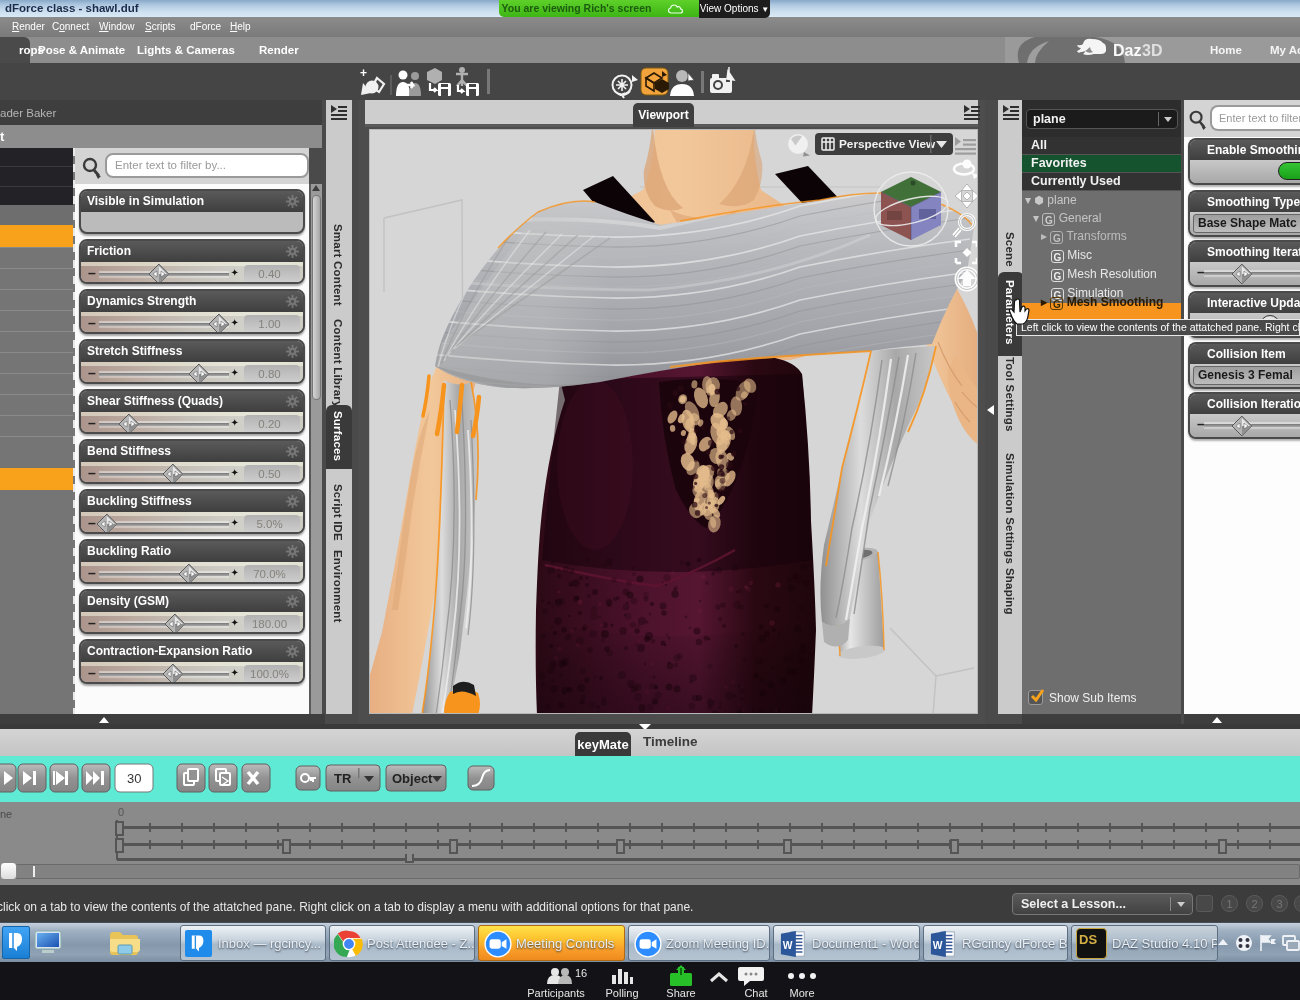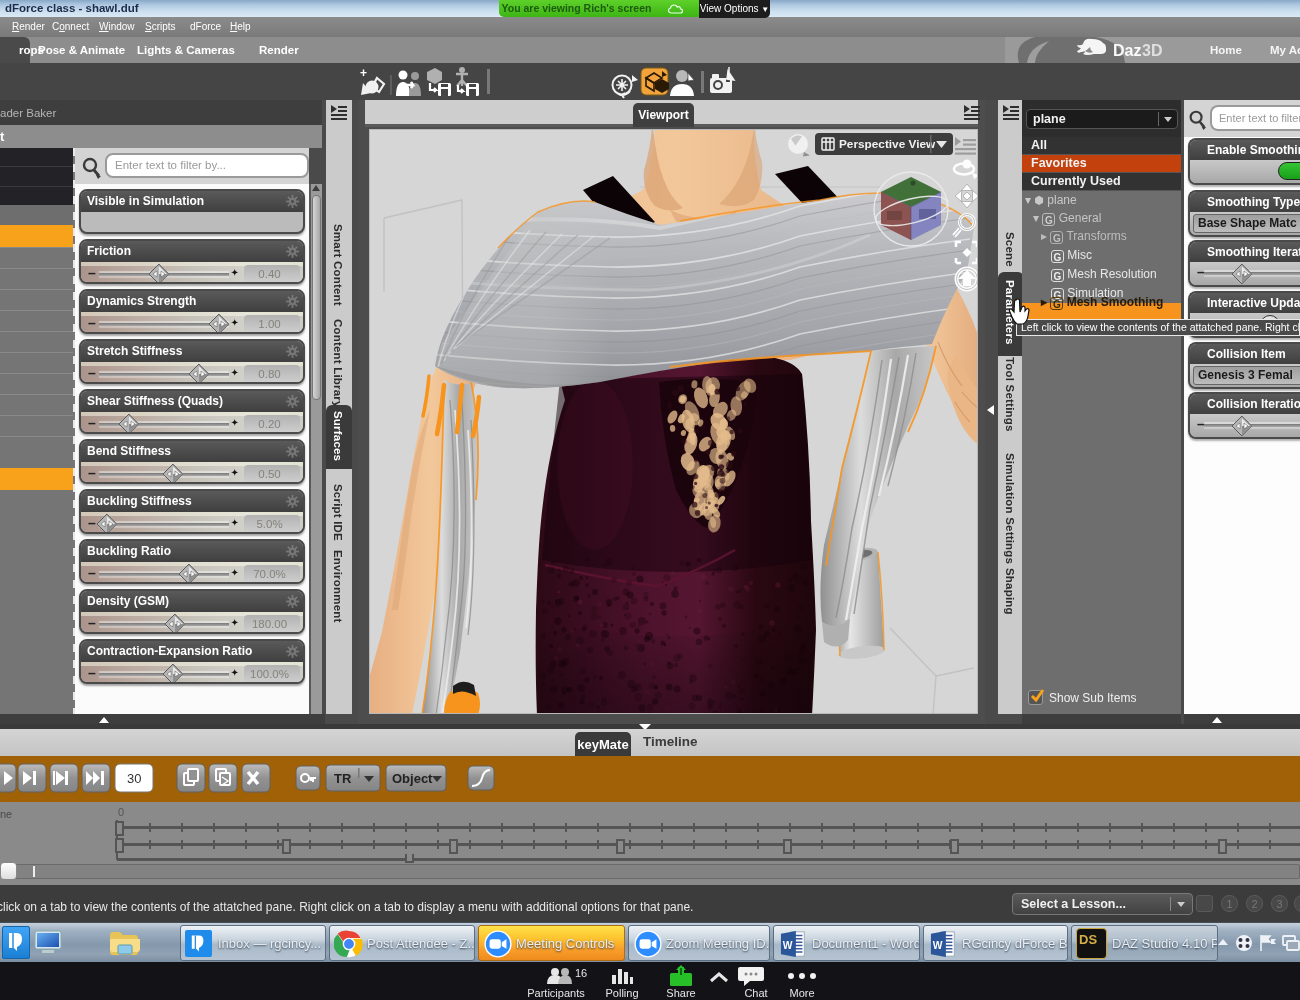--- a/index.html
+++ b/index.html
@@ -73,21 +73,21 @@
 .rgrp { position:absolute; left:4px; width:130px; border:2px solid #4a4a4a; border-right:none; border-radius:8px 0 0 8px; overflow:hidden; background:#bbb; box-shadow:0 2px 2px rgba(0,0,0,0.3); }
 .rgrp .hd { height:20px; background:linear-gradient(180deg,#5a5a5a,#3f3f3f); color:#fff; font-size:12px; font-weight:bold; line-height:20px; padding-left:17px; white-space:nowrap; }
 .rgrp .bd { height:23px; background:linear-gradient(180deg,#c8c8c8,#a8a8a8); position:relative; }
 .rdrop { position:absolute; left:3px; top:2px; width:130px; height:19px; background:linear-gradient(180deg,#9e9e9e,#bdbdbd); border:1px solid #666; border-radius:3px; color:#1a1a1a; font-size:12px; font-weight:bold; line-height:17px; padding-left:4px; white-space:nowrap; }
 #tooltip { left:1016px; top:319px; width:284px; height:17px; background:#4a4a4a; border:1px solid #e8e8e8; color:#fff; font-size:10.5px; line-height:15px; padding-left:4px; white-space:nowrap; overflow:hidden; }
 
 #splitline { left:0; top:724px; width:1300px; height:5px; background:#3a3a3a; }
 #keymatebar { left:0; top:729px; width:1300px; height:27px; background:linear-gradient(180deg,#d4d4d4,#c4c4c4); }
 #km-tab { position:absolute; left:575px; top:3px; width:56px; height:24px; background:#3a3a3a; border-radius:5px 5px 0 0; color:#fff; font-size:13px; font-weight:bold; text-align:center; line-height:25px; }
 #km-timeline { position:absolute; left:643px; top:5px; color:#3c3c3c; font-size:13.5px; font-weight:bold; }
-#playrow { left:0; top:756px; width:1300px; height:46px; background:#a16207; }
+#playrow { left:0; top:756px; width:1300px; height:46px; background:#5eead4; }
 #tracks { left:0; top:802px; width:1300px; height:83px; background:#8a8a8a; }
 .tline { position:absolute; left:117px; width:1183px; height:3px; background:#555; }
 .kf { position:absolute; width:9px; height:15px; background:#8a8a8a; border:2px solid #555; }
 #tslider { position:absolute; left:15px; top:62px; width:1285px; height:15px; background:#828282; border:1px solid #6a6a6a; border-radius:2px; }
 #thandle { position:absolute; left:0px; top:60px; width:17px; height:18px; background:linear-gradient(180deg,#fff,#ddd); border-radius:4px; border:1px solid #888; }
 
 </style>
 </head>
 <body>
 <div class="abs" id="titlebar"></div>
@@ -1082,21 +1082,21 @@
 <div class="vtext" style="left:6px;top:257px">Tool Settings</div>
 <div class="vtext" style="left:6px;top:353px">Simulation Settings</div>
 <div class="vtext" style="left:6px;top:468px">Shaping</div>
 </div>
     <div id="rp-tree">
       <div id="rp-treetop"></div>
       <div style="position:absolute;left:4px;top:9px;width:152px;height:20px;background:#1b1b1b;border:1px solid #555;border-radius:4px;color:#f0f0f0;font-size:12.5px;font-weight:bold;line-height:19px;padding-left:6px">plane<div style="position:absolute;right:3px;top:2px;width:16px;height:14px;border-left:1px solid #666">
           <div style="position:absolute;left:5px;top:5px;width:0;height:0;border-left:4px solid transparent;border-right:4px solid transparent;border-top:5px solid #ccc"></div>
         </div></div>
       <div style="position:absolute;left:0;top:37px;width:159px;height:18px;background:#323232;border-bottom:1px solid #555;color:#f2f2f2;font-size:12.5px;font-weight:bold;line-height:17px;padding-left:9px">All</div>
-      <div style="position:absolute;left:0;top:55px;width:159px;height:18px;background:#c2410c;border-bottom:1px solid #555;color:#f2f2f2;font-size:12.5px;font-weight:bold;line-height:17px;padding-left:9px">Favorites</div>
+      <div style="position:absolute;left:0;top:55px;width:159px;height:18px;background:#14532d;border-bottom:1px solid #555;color:#f2f2f2;font-size:12.5px;font-weight:bold;line-height:17px;padding-left:9px">Favorites</div>
       <div style="position:absolute;left:0;top:73px;width:159px;height:18px;background:#323232;border-bottom:1px solid #555;color:#f2f2f2;font-size:12.5px;font-weight:bold;line-height:17px;padding-left:9px">Currently Used</div>
       <div class="trow" style="left:3px;top:93px;color:#c8c8c8">▾ <span style="font-size:11px">⬢</span> plane</div>
       <div class="trow" style="left:11px;top:111px;color:#c4c4c4">▾ <span class="gbox" style="border-color:#bbb;color:#ccc">G</span> General</div>
       <div class="trow" style="left:19px;top:129px;color:#bdbdbd">▸ <span class="gbox" style="border-color:#b0b0b0;color:#c0c0c0">G</span> Transforms</div>
       <div class="trow" style="left:29px;top:148px"><span class="gbox" style="border-color:#ddd;color:#eee">G</span> Misc</div>
       <div class="trow" style="left:29px;top:167px"><span class="gbox" style="border-color:#ddd;color:#eee">G</span> Mesh Resolution</div>
       <div class="trow" style="left:29px;top:186px"><span class="gbox" style="border-color:#ddd;color:#eee">G</span> Simulation</div>
       <div style="position:absolute;left:0;top:203px;width:159px;height:18px;background:#f7941e"></div>
       <div class="trow" style="left:19px;top:195px;color:#2a1a00;font-weight:bold;font-size:12px">▸ <span class="gbox" style="border-color:#5a3a00;color:#3a2a00">G</span> Mesh Smoothing</div>
       <div style="position:absolute;left:6px;top:590px;width:15px;height:15px;background:#555;border:1px solid #999;border-radius:3px"></div>

